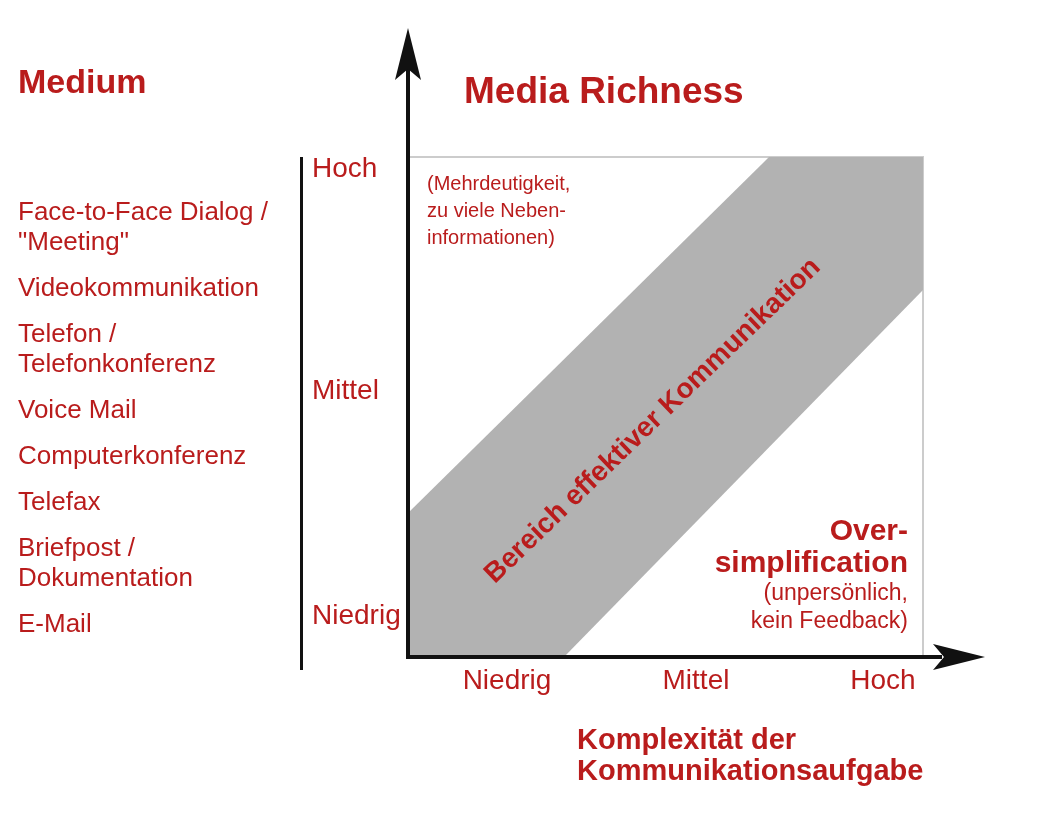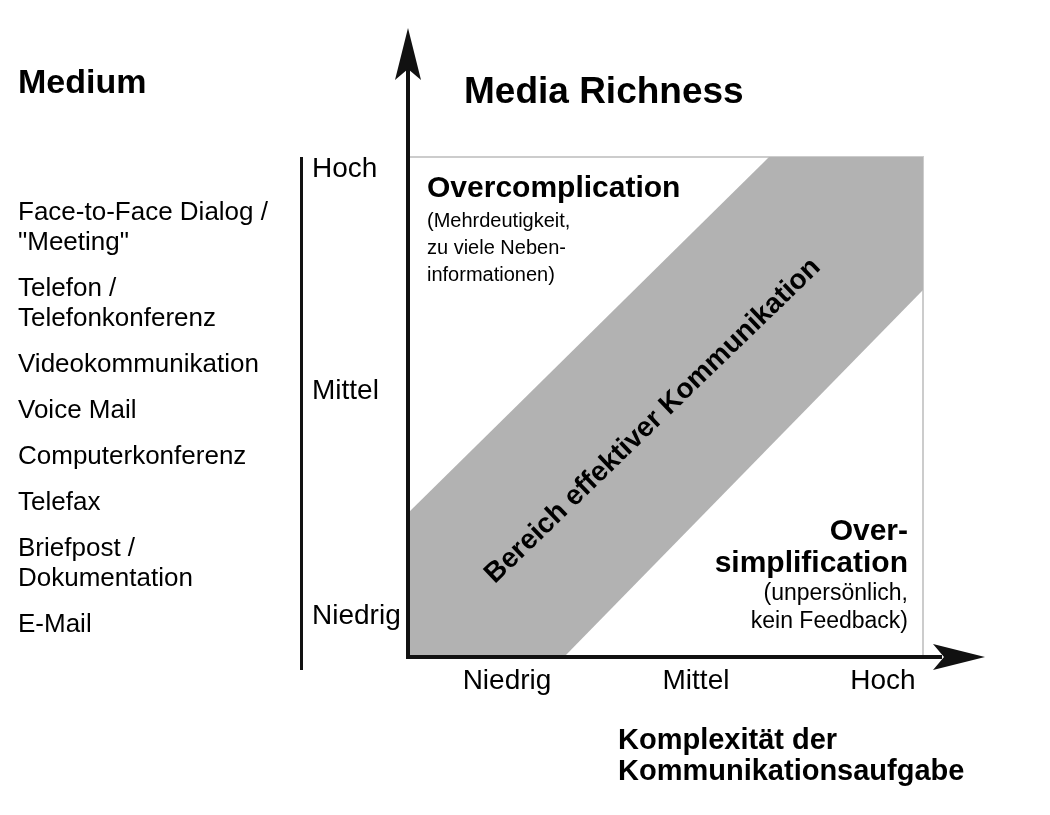--- a/index.html
+++ b/index.html
@@ -2,21 +2,21 @@
 <html><head>
 <meta charset="utf-8">
 <style>
   html, body { margin: 0; padding: 0; background: #ffffff; }
   .stage {
     position: relative;
     width: 1050px;
     height: 815px;
     background: #ffffff;
     font-family: "Liberation Sans", sans-serif;
-    color: #000000;
+    color: #b91c1c;
     overflow: hidden;
   }
   .stage svg { position: absolute; left: 0; top: 0; }
   .abs { position: absolute; }
 
   .medium-title {
     left: 18px; top: 64px;
     font-size: 34px; font-weight: bold; line-height: 1.0;
   }
   .media-list { left: 18px; top: 196px; font-size: 26px; line-height: 30px; }
@@ -44,21 +44,21 @@
 
   .overs { right: 142px; top: 514px; text-align: right; }
   .overs-title { font-size: 30px; font-weight: bold; line-height: 32px; margin-left: 20px; }
   .overs-sub { font-size: 23px; line-height: 28px; }
 
   .xtick { top: 666px; font-size: 28px; line-height: 28px; transform: translateX(-50%); white-space: nowrap; }
   .xtick-niedrig { left: 507px; }
   .xtick-mittel  { left: 696px; }
   .xtick-hoch    { left: 883px; }
 
-  .x-title { left: 577px; top: 724px; font-size: 29px; font-weight: bold; line-height: 31px; white-space: nowrap; margin-left: 41px; }
+  .x-title { left: 577px; top: 724px; font-size: 29px; font-weight: bold; line-height: 31px; white-space: nowrap; }
 </style>
 </head>
 <body>
 
 <div class="stage">
 
   <svg width="1050" height="815" viewBox="0 0 1050 815">
 
     <polyline class="plot-border" points="408,157 923,157 923,657" fill="none" stroke="#cccccc" stroke-width="2"></polyline>
 
@@ -72,25 +72,25 @@
   </svg>
 
   <div class="abs medium-title">Medium</div>
 
   <div class="abs media-list">
     <div class="media-item">
       <div>Face-to-Face Dialog /</div>
       <div>"Meeting"</div>
     </div>
     <div class="media-item">
+      <div>Videokommunikation</div>
+    </div>
+    <div class="media-item">
       <div>Telefon /</div>
       <div>Telefonkonferenz</div>
-    </div>
-    <div class="media-item">
-      <div>Videokommunikation</div>
     </div>
     <div class="media-item">
       <div>Voice Mail</div>
     </div>
     <div class="media-item">
       <div>Computerkonferenz</div>
     </div>
     <div class="media-item">
       <div>Telefax</div>
     </div>
@@ -105,21 +105,20 @@
 
   <div class="abs divider"></div>
 
   <div class="abs ytick ytick-hoch">Hoch</div>
   <div class="abs ytick ytick-mittel">Mittel</div>
   <div class="abs ytick ytick-niedrig">Niedrig</div>
 
   <div class="abs mr-title">Media Richness</div>
 
   <div class="abs overc">
-    <div class="overc-title">Overcomplication</div>
     <div class="overc-sub">(Mehrdeutigkeit,</div>
     <div class="overc-sub">zu viele Neben-</div>
     <div class="overc-sub">informationen)</div>
   </div>
 
   <div class="abs band-label">Bereich effektiver Kommunikation</div>
 
   <div class="abs overs">
     <div class="overs-title">Over-</div>
     <div class="overs-title">simplification</div>

